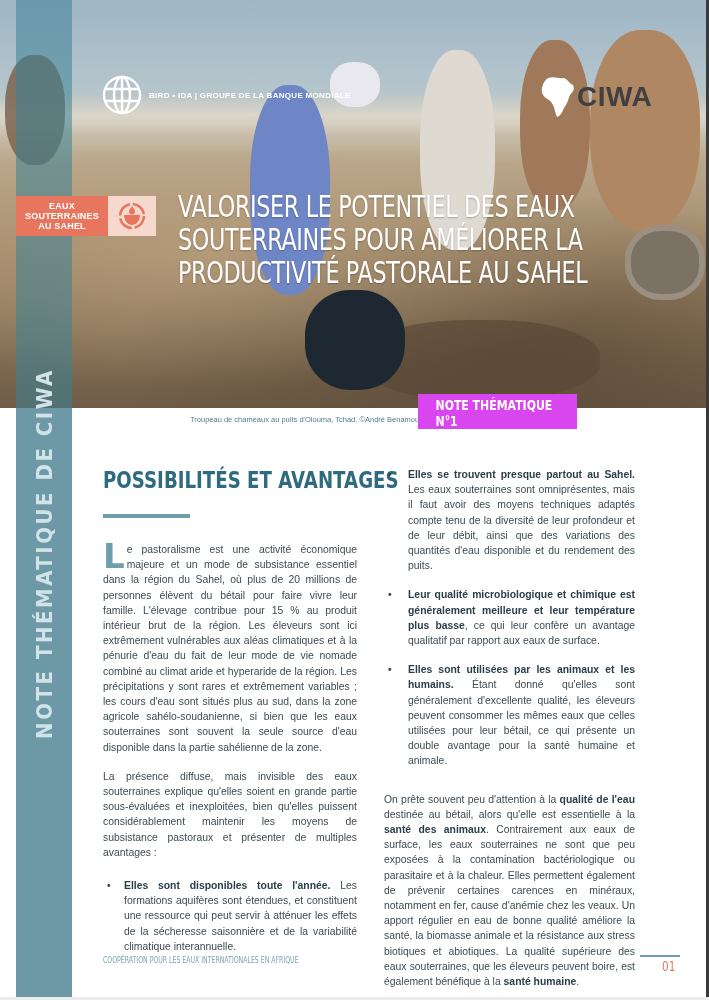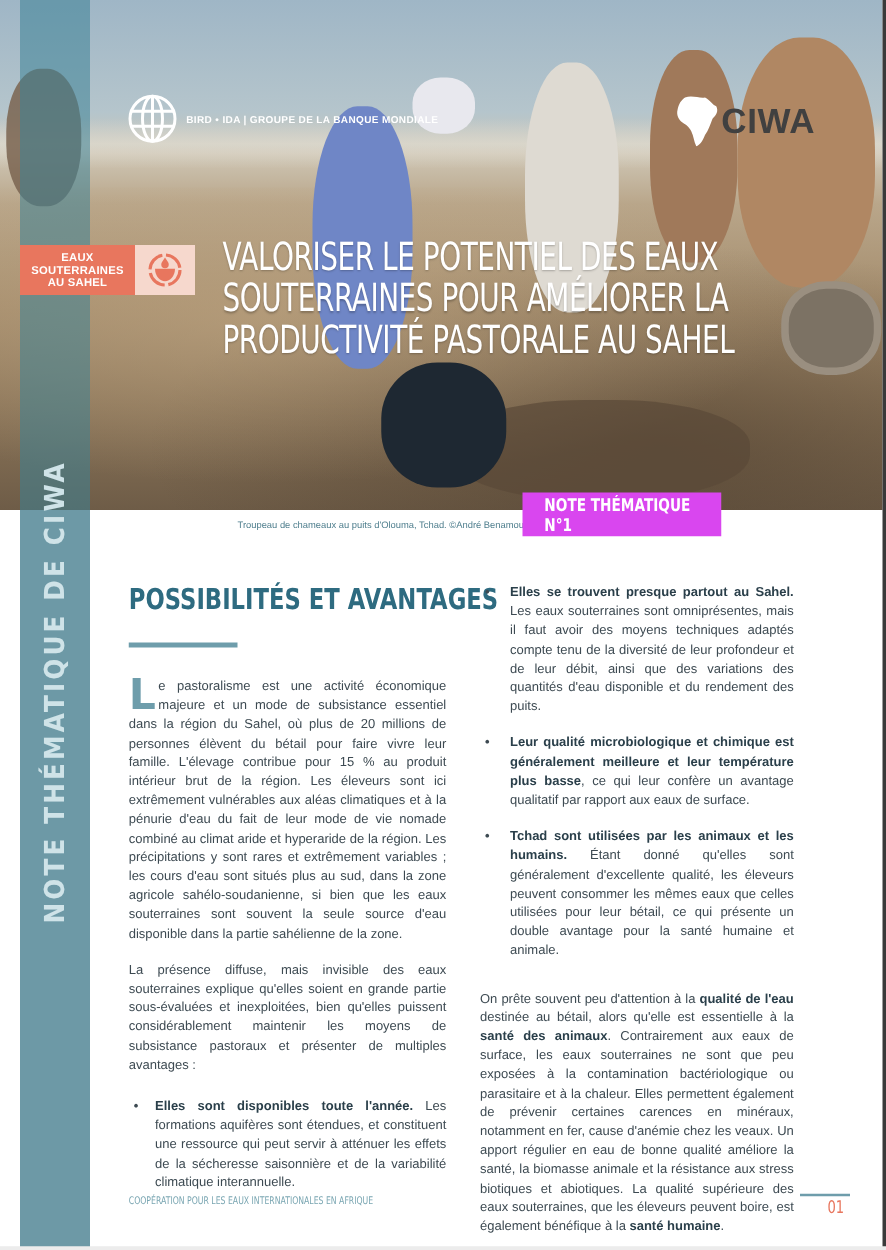--- a/index.html
+++ b/index.html
@@ -184,21 +184,21 @@
   <div class="bullet">
     <span class="dot">•</span>
     <b>Elles se trouvent presque partout au Sahel.</b><span> Les eaux souterraines sont omniprésentes, mais il faut avoir des moyens techniques adaptés compte tenu de la diversité de leur profondeur et de leur débit, ainsi que des variations des quantités d'eau disponible et du rendement des puits.</span>
   </div>
   <div class="bullet">
     <span class="dot">•</span>
     <b>Leur qualité microbiologique et chimique est généralement meilleure et leur température plus basse</b><span>, ce qui leur confère un avantage qualitatif par rapport aux eaux de surface.</span>
   </div>
   <div class="bullet">
     <span class="dot">•</span>
-    <b>Tchad sont utilisées par les animaux et les humains.</b><span> Étant donné qu'elles sont généralement d'excellente qualité, les éleveurs peuvent consommer les mêmes eaux que celles utilisées pour leur bétail, ce qui présente un double avantage pour la santé humaine et animale.</span>
+    <b>Elles sont utilisées par les animaux et les humains.</b><span> Étant donné qu'elles sont généralement d'excellente qualité, les éleveurs peuvent consommer les mêmes eaux que celles utilisées pour leur bétail, ce qui présente un double avantage pour la santé humaine et animale.</span>
   </div>
   <p style="margin-top:23px;">
     <span>On prête souvent peu d'attention à la </span><b>qualité de l'eau</b><span> destinée au bétail, alors qu'elle est essentielle à la </span><b>santé des animaux</b><span>. Contrairement aux eaux de surface, les eaux souterraines ne sont que peu exposées à la contamination bactériologique ou parasitaire et à la chaleur. Elles permettent également de prévenir certaines carences en minéraux, notamment en fer, cause d'anémie chez les veaux. Un apport régulier en eau de bonne qualité améliore la santé, la biomasse animale et la résistance aux stress biotiques et abiotiques. La qualité supérieure des eaux souterraines, que les éleveurs peuvent boire, est également bénéfique à la </span><b>santé humaine</b><span>.</span>
   </p>
 </div>
 
 <div class="footer-text">COOPÉRATION POUR LES EAUX INTERNATIONALES EN AFRIQUE</div>
 <div class="page-rule"></div>
 <div class="page-num">01</div>
 <div class="right-edge"></div>

